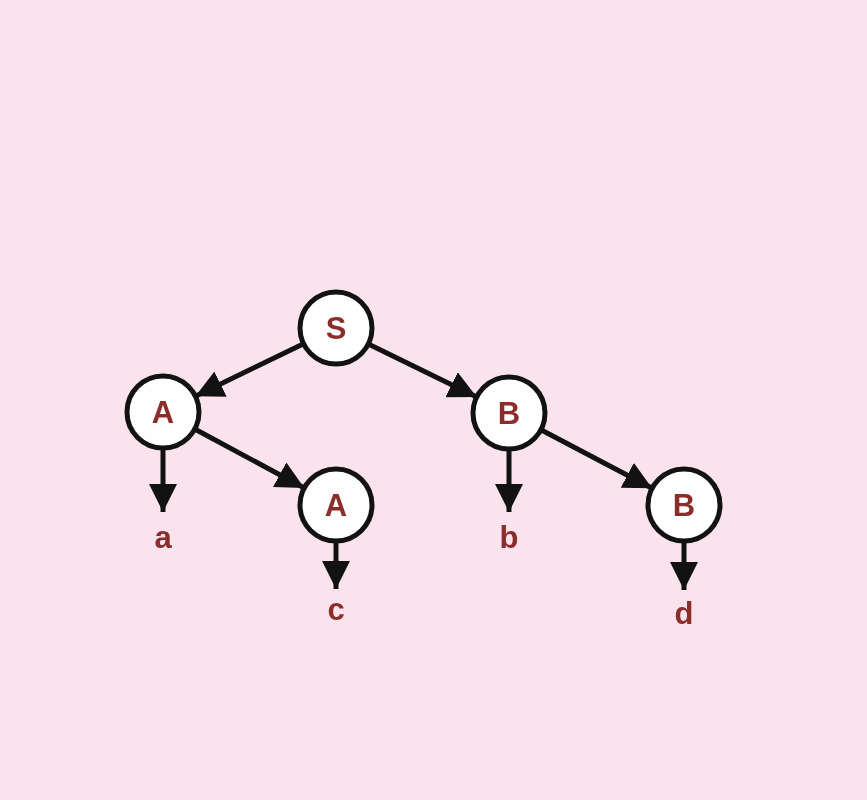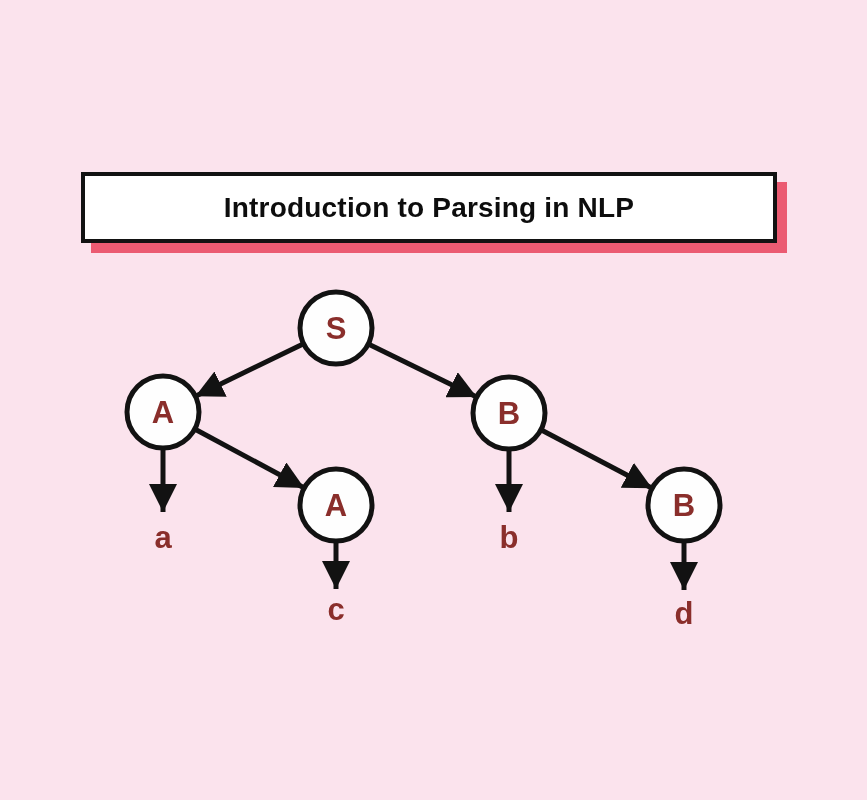--- a/index.html
+++ b/index.html
@@ -47,23 +47,20 @@
     font-weight: 700;
     font-size: 31px;
     text-anchor: middle;
   }
 </style>
 </head>
 <body>
 
 <div class="canvas">
 
-  <div class="title-box">
-    <span class="title-text">Introduction to Parsing in NLP</span>
-  </div>
 
   <svg class="tree" width="867" height="800" viewBox="0 0 867 800">
     <defs>
       <marker id="arrowhead" viewBox="0 0 6 6" refX="6" refY="3" markerWidth="5.6" markerHeight="5.6" orient="auto">
         <path class="arrow-fill" d="M0,0 L6,3 L0,6 Z"></path>
       </marker>
     </defs>
 
     <line class="edge" x1="303.6" y1="343.7" x2="195.4" y2="396.3" marker-end="url(#arrowhead)"></line>
     <line class="edge" x1="368.3" y1="343.9" x2="476.7" y2="397.1" marker-end="url(#arrowhead)"></line>

